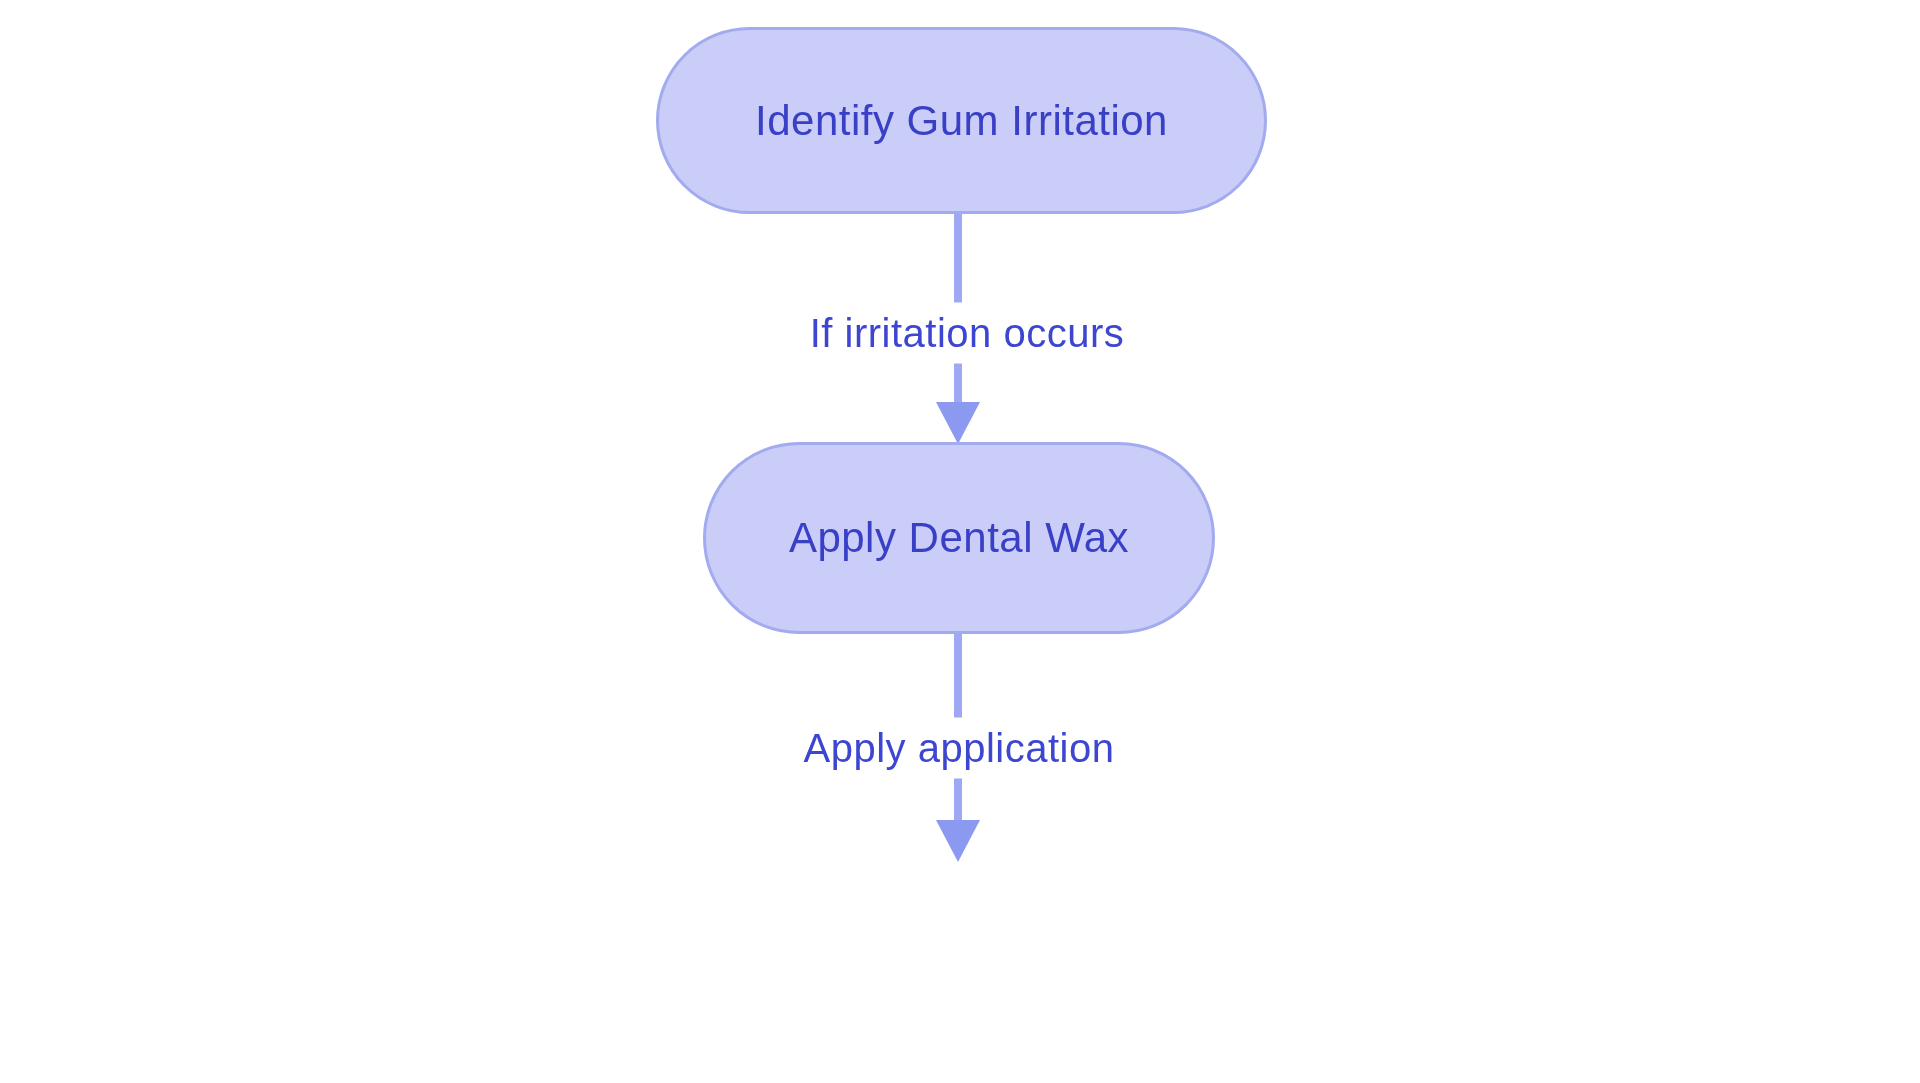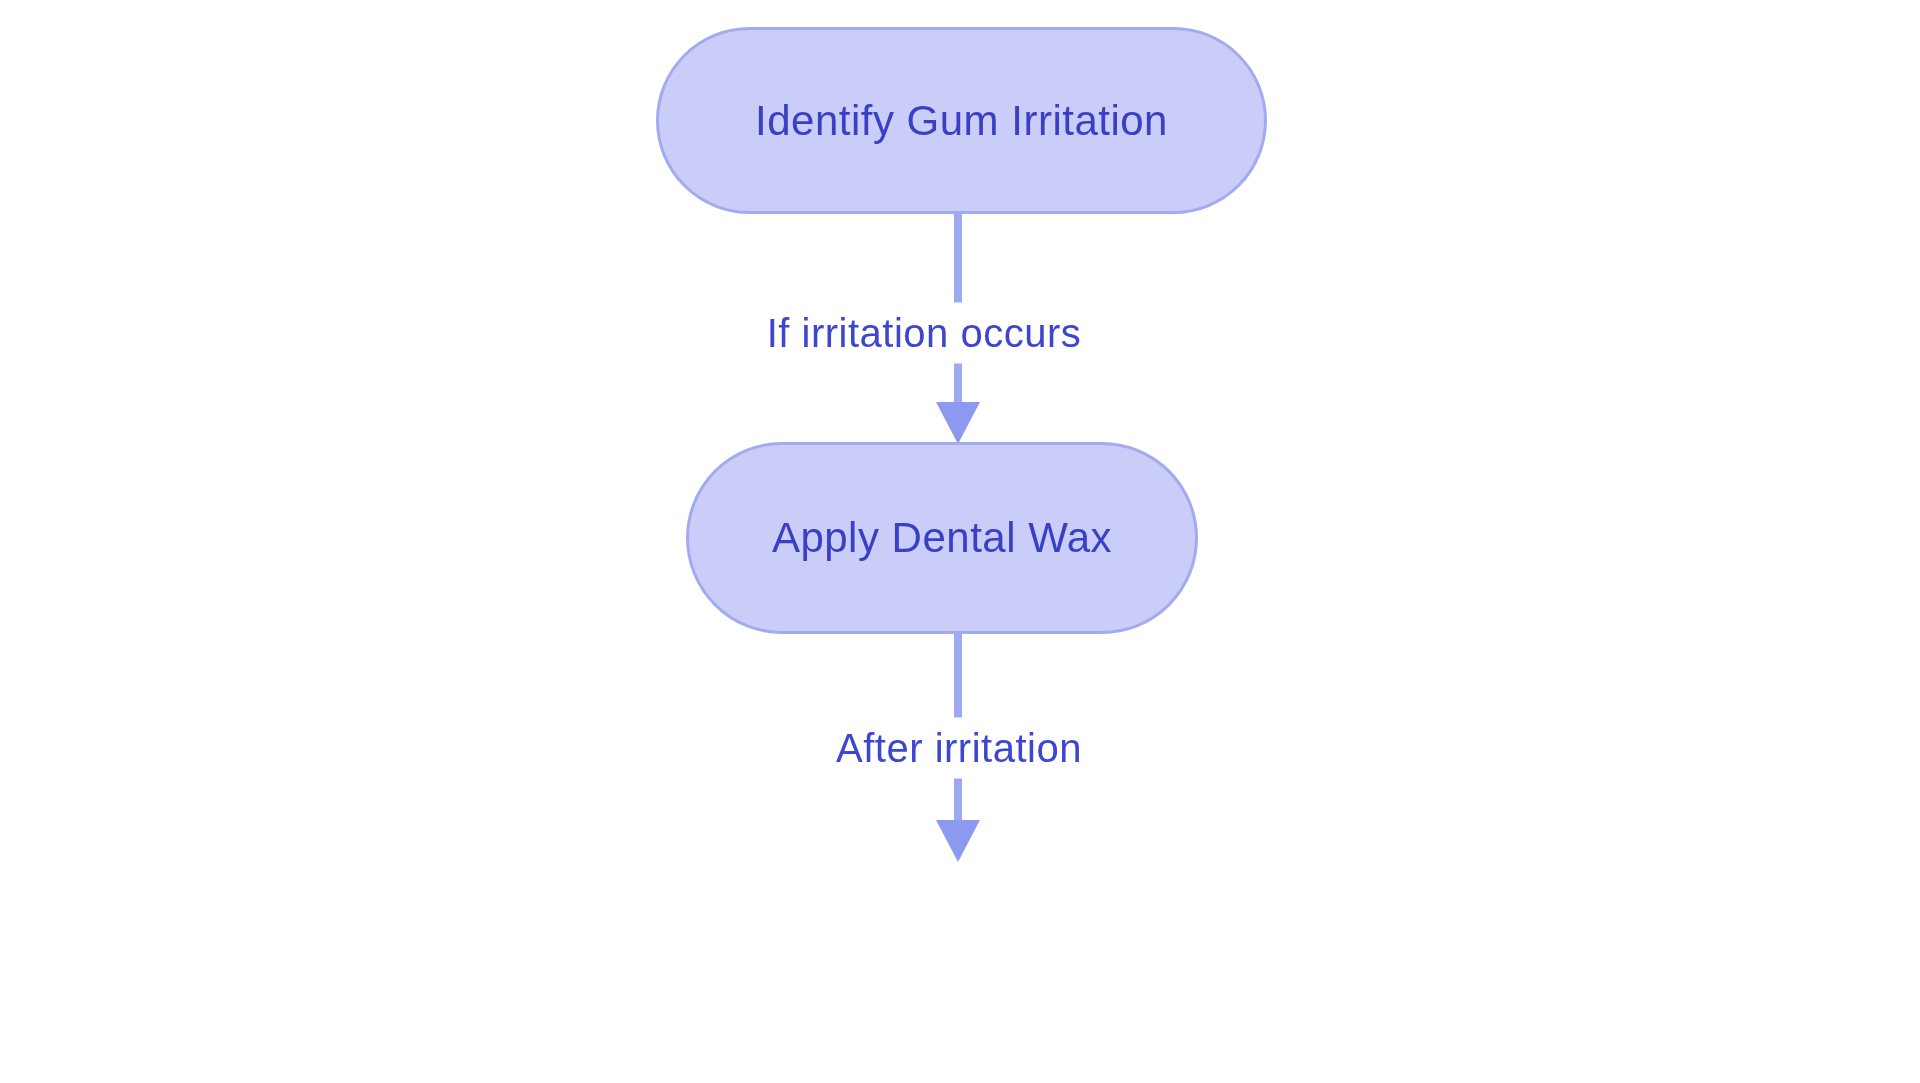--- a/index.html
+++ b/index.html
@@ -67,27 +67,27 @@
 
 <div class="canvas">
 
   <div class="node" style="left:656px; top:27px; width:611px; height:187px;">
     <span class="node-label">Identify Gum Irritation</span>
   </div>
 
   <div>
     <div class="edge-line" style="left:954px; top:214px; height:188px;"></div>
     <div class="arrowhead" style="left:936px; top:402px;"></div>
-    <div class="edge-label" style="left:924px; top:333px;">If irritation occurs</div>
+    <div class="edge-label" style="left:967px; top:333px;">If irritation occurs</div>
   </div>
 
-  <div class="node" style="left:686px; top:442px; width:512px; height:192px;">
+  <div class="node" style="left:703px; top:442px; width:512px; height:192px;">
     <span class="node-label">Apply Dental Wax</span>
   </div>
 
   <div>
     <div class="edge-line" style="left:954px; top:634px; height:186px;"></div>
     <div class="arrowhead" style="left:936px; top:820px;"></div>
-    <div class="edge-label" style="left:959px; top:748px;">After irritation</div>
+    <div class="edge-label" style="left:959px; top:748px;">Apply application</div>
   </div>
 
 
 </div>
 
 </body></html>

